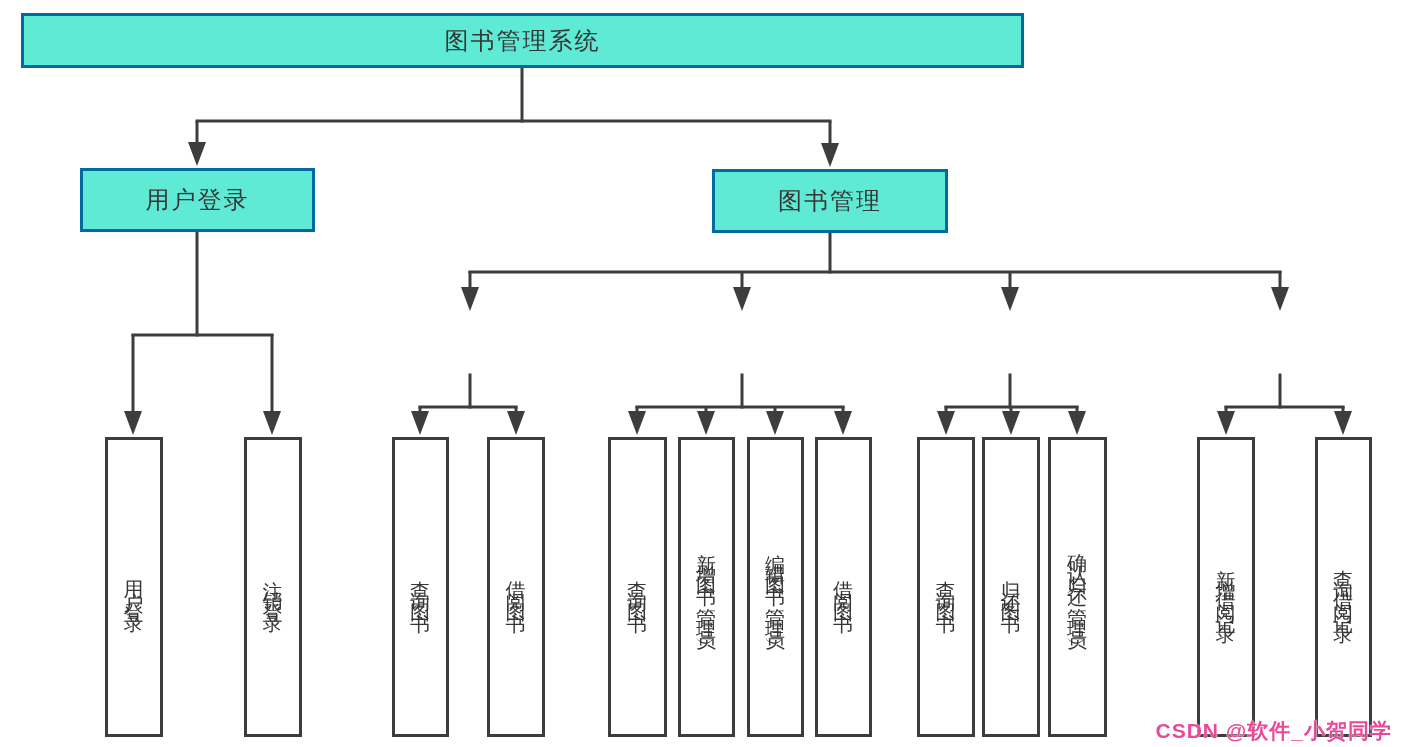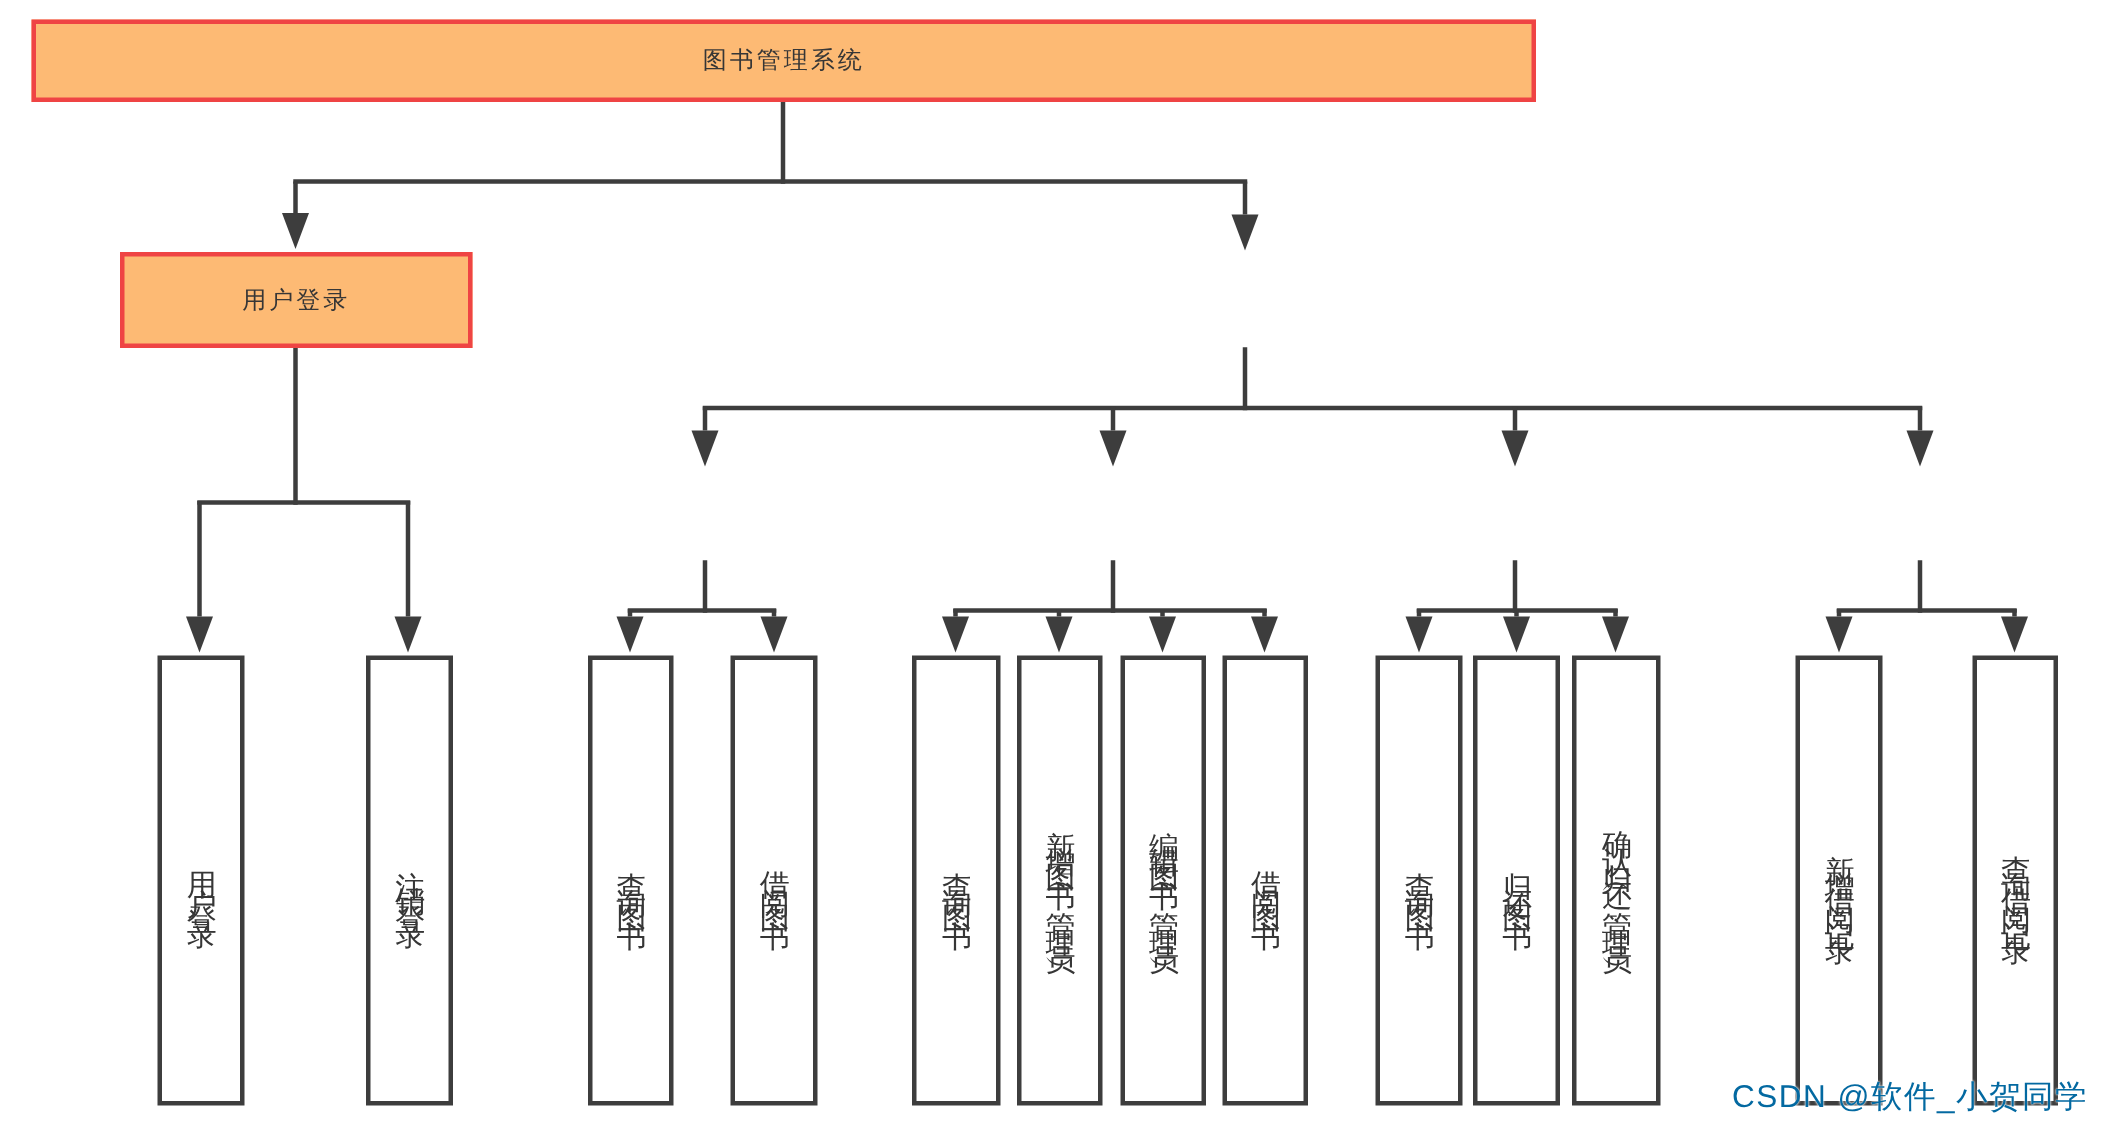--- a/index.html
+++ b/index.html
@@ -1,38 +1,39 @@
 <!DOCTYPE html>
 <html><head>
 <meta charset="utf-8">
 <style>
   html,body{margin:0;padding:0;background:#ffffff;}
   .canvas{
     position:relative;width:1405px;height:747px;background:#ffffff;overflow:hidden;
     font-family:"Liberation Sans","DejaVu Sans",sans-serif;color:#363636;
   }
   .node{
-    position:absolute;box-sizing:border-box;border:3px solid #ef4444;background:#fdba74;
+    position:absolute;box-sizing:border-box;border:3px solid #0369a1;background:#5eead4;
     display:flex;align-items:center;justify-content:center;
-    font-size:16px;letter-spacing:2px;white-space:nowrap;
+    font-size:24px;letter-spacing:2px;white-space:nowrap;
   }
   .vnode{
     position:absolute;box-sizing:border-box;border:3px solid #3d3d3d;background:#ffffff;
     display:flex;align-items:center;justify-content:center;
   }
   .vnode span{
     writing-mode:vertical-rl;text-orientation:mixed;
     font-size:20px;letter-spacing:11px;line-height:1;
   }
   svg.wires{position:absolute;left:0;top:0;z-index:0;}
   .node,.vnode{z-index:1;}
   .watermark{
     position:absolute;right:13px;bottom:2px;z-index:2;
-    font-size:21px;color:#0369a1;letter-spacing:1px;white-space:nowrap;
+    font-size:21px;color:#ec4899;letter-spacing:1px;white-space:nowrap;
     text-shadow:0 0 2px #ffffff,0 0 1px #ffffff;
+    font-weight:bold;
   }
 </style>
 </head>
 <body>
 
 <div class="canvas">
 
   <svg class="wires" width="1405" height="747" viewBox="0 0 1405 747">
     <defs>
       <marker id="arw" viewBox="-1 -10 26 20" markerWidth="26" markerHeight="20" refX="0" refY="0" orient="auto" markerUnits="userSpaceOnUse">
@@ -91,20 +92,21 @@
       <path d="M1280,375 V407" stroke-linecap="square"></path>
       <path d="M1226,407 H1343" stroke-linecap="square"></path>
       <path d="M1226,406 V411" marker-end="url(#arw)"></path>
       <path d="M1343,406 V411" marker-end="url(#arw)"></path>
     </g>
   </svg>
 
   <div class="node" style="left:21px;top:13px;width:1003px;height:55px;">图书管理系统</div>
 
   <div class="node" style="left:80px;top:168px;width:235px;height:64px;">用户登录</div>
+  <div class="node" style="left:712px;top:169px;width:236px;height:64px;">图书管理</div>
 
 
   <div class="vnode" style="left:105px;top:437px;width:58px;height:300px;">
     <span>用户登录</span>
   </div>
   <div class="vnode" style="left:244px;top:437px;width:58px;height:300px;">
     <span>注销登录</span>
   </div>
 
   <div class="vnode" style="left:392px;top:437px;width:57px;height:300px;">

